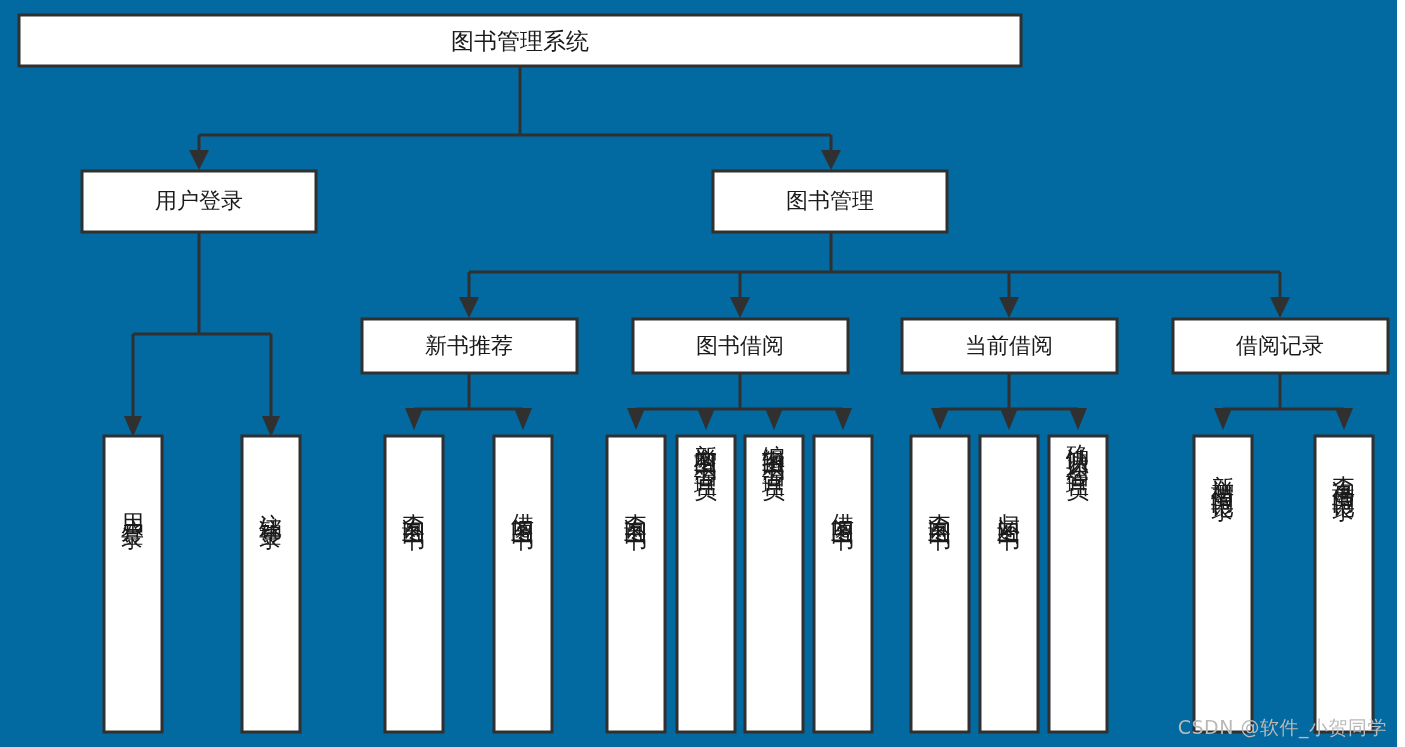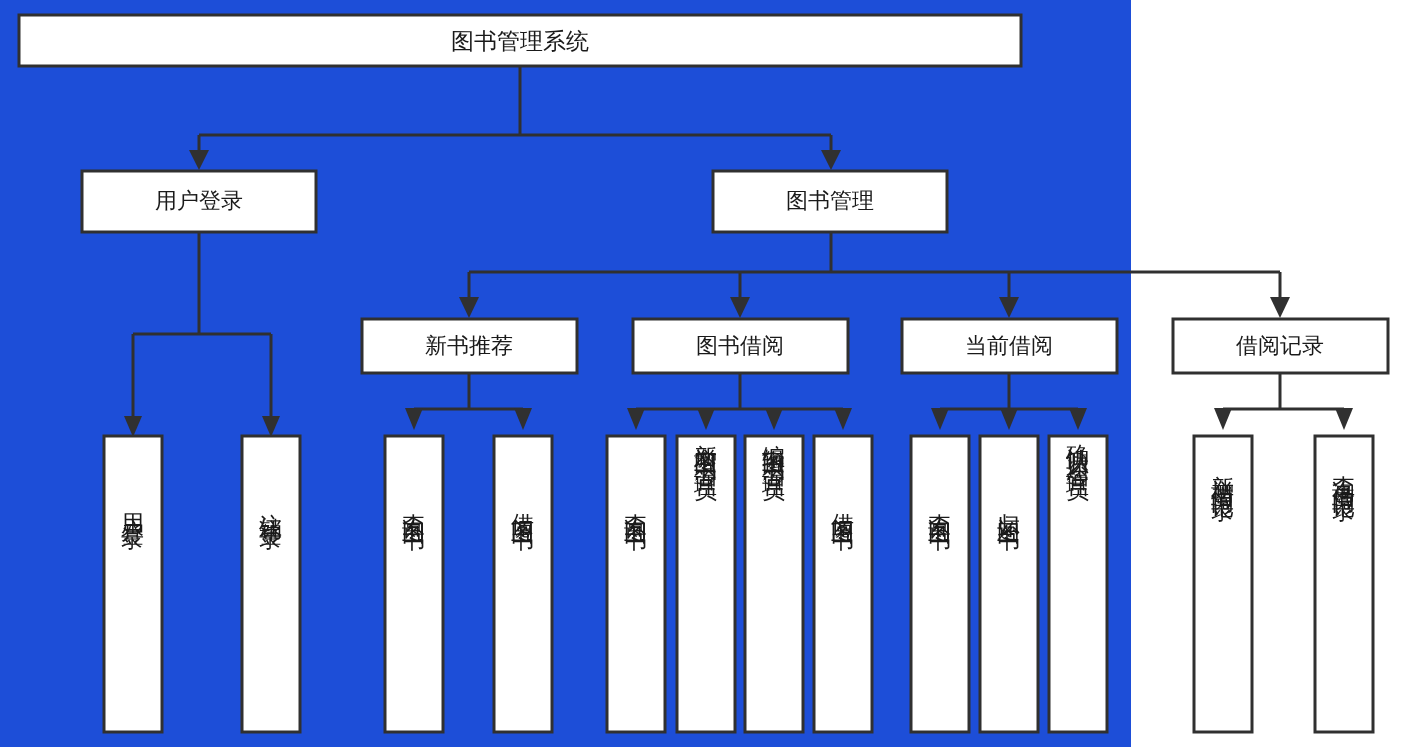--- a/index.html
+++ b/index.html
@@ -9,23 +9,23 @@
     background: #ffffff;
   }
   body {
     font-family: "DejaVu Sans", "Liberation Sans", sans-serif;
     width: 1405px;
     height: 747px;
     overflow: hidden;
   }
   #diagram-root {
     position: relative;
-    width: 1131px;
+    width: 1397px;
     height: 747px;
-    background: #1d4ed8;
+    background: #0369a1;
   }
   svg.diagram-canvas {
     position: absolute;
     left: 0;
     top: 0;
     width: 1405px;
     height: 747px;
     display: block;
   }
   .node-box {
@@ -243,14 +243,15 @@
       <text class="leaf-label" x="1223" y="472">新增借阅记录</text>
     </g>
 
     <g>
       <rect class="node-box" x="1315" y="436" width="58" height="296"></rect>
       <text class="leaf-label" x="1344" y="472">查询借阅记录</text>
     </g>
 
   </svg>
 
+  <div class="watermark">CSDN @软件_小贺同学</div>
 
 </div>
 
 </body></html>

